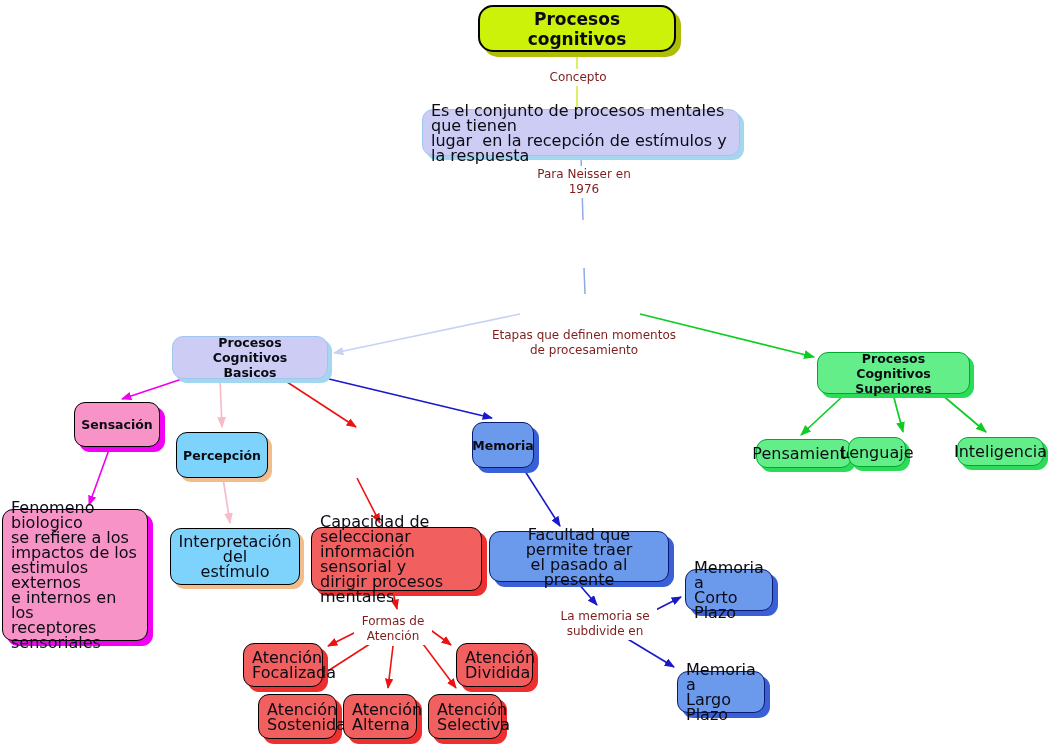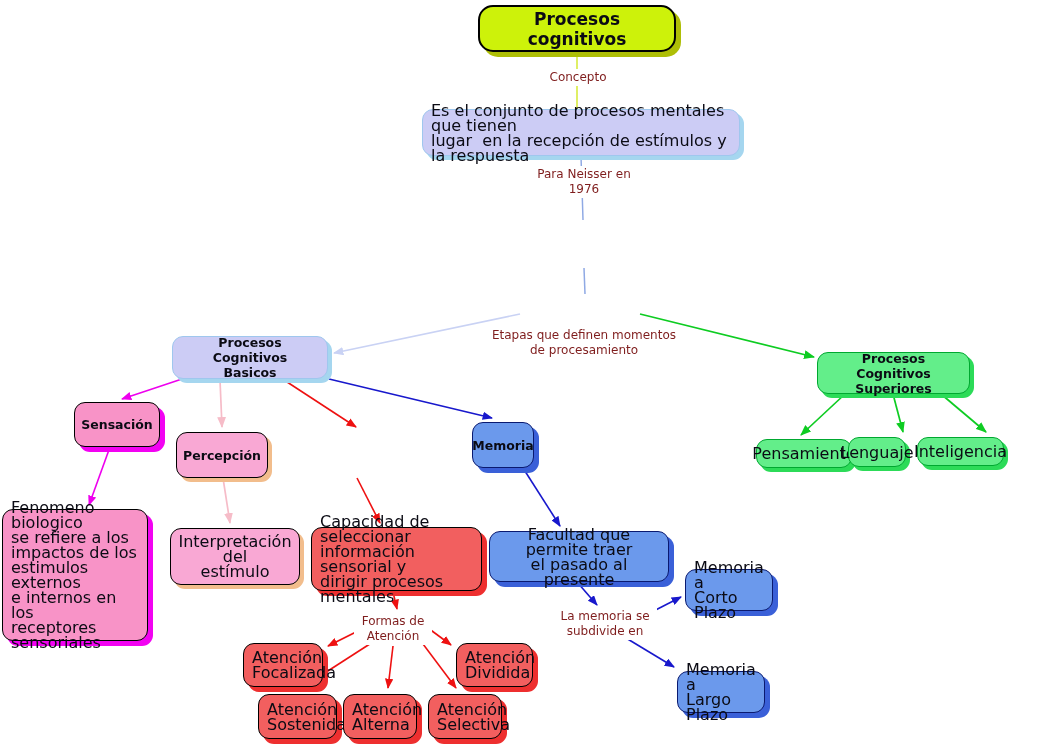--- a/index.html
+++ b/index.html
@@ -13,21 +13,21 @@
     display:flex;align-items:center;justify-content:center;
     text-align:center;white-space:pre-wrap;
     border-radius:11px;padding:4px 8px;
     font-size:16px;line-height:15px;color:#0b0b14;
   }
   .bold{font-weight:bold;font-size:12.5px;}
   .left{justify-content:flex-start;text-align:left;}
   .v-root{background:#cdf20a;border:2px solid #000;box-shadow:5px 5px 0 #aebe06;border-radius:15px;font-size:17px;line-height:20px;font-weight:bold;}
   .v-lav{background:#ccccf5;border:1.5px solid #9fc7ee;box-shadow:4px 4px 0 #a5d6ef;}
   .v-pink{background:#f893c7;border:1.5px solid #000;box-shadow:5px 5px 0 #f202f2;}
-  .v-rose{background:#f9a8d4;border:1.5px solid #000;box-shadow:4px 4px 0 #f2bd8c;}
+  .v-rose{background:#7dd3fc;border:1.5px solid #000;box-shadow:4px 4px 0 #f2bd8c;}
   .v-red{background:#f25f5f;border:1.5px solid #000;box-shadow:5px 5px 0 #ee2f2f;}
   .v-blue{background:#6b99ec;border:1.5px solid #0a1a70;box-shadow:5px 5px 0 #3a60d8;}
   .v-green{background:#63ee8a;border:1.5px solid #00a830;box-shadow:4px 4px 0 #2cdb58;}
   .link-label{
     position:absolute;z-index:2;background:#ffffff;
     text-align:center;white-space:pre-line;
     font-size:12px;line-height:15px;color:#7f1d1d;padding:1px 3px;
   }
 </style>
 </head>
@@ -131,15 +131,15 @@
 Sostenida</div>
   <div class="node v-red left" style="left:343px;top:694px;width:74px;height:45px;">Atención
 Alterna</div>
   <div class="node v-red left" style="left:428px;top:694px;width:74px;height:45px;">Atención
 Selectiva</div>
   <div class="node v-red left" style="left:456px;top:643px;width:77px;height:44px;">Atención
 Dividida</div>
 
   <div class="node v-green" style="left:756px;top:439px;width:96px;height:29px;">Pensamiento</div>
   <div class="node v-green" style="left:848px;top:437px;width:58px;height:30px;">Lenguaje</div>
-  <div class="node v-green" style="left:917px;top:437px;width:87px;height:29px;">Inteligencia</div>
+  <div class="node v-green" style="left:957px;top:437px;width:87px;height:29px;">Inteligencia</div>
 
 </div>
 
 </body></html>

